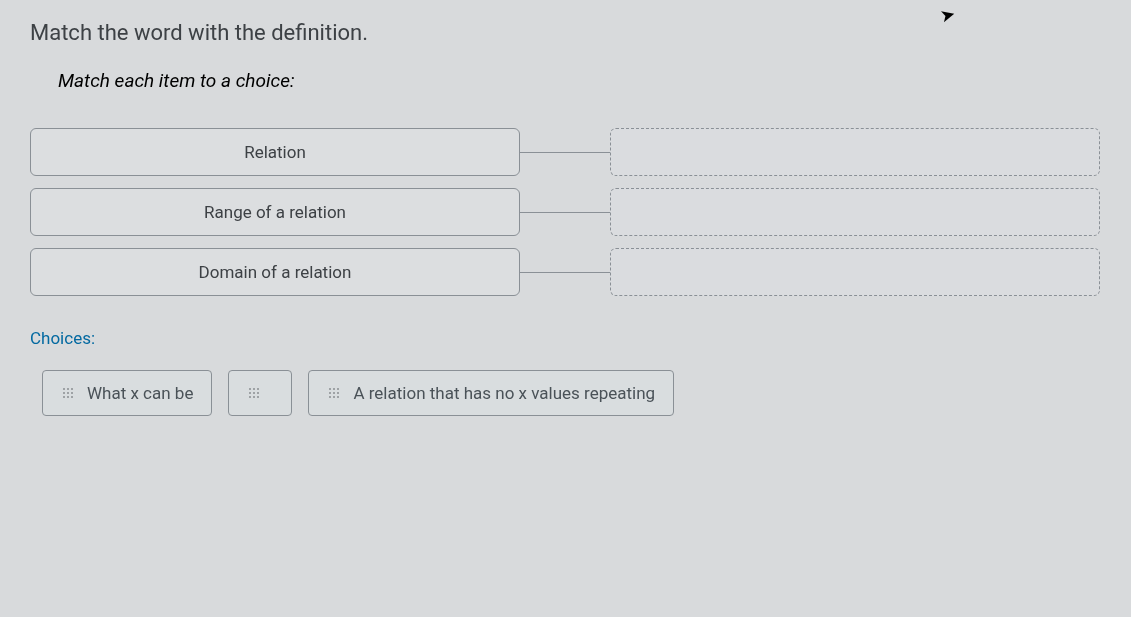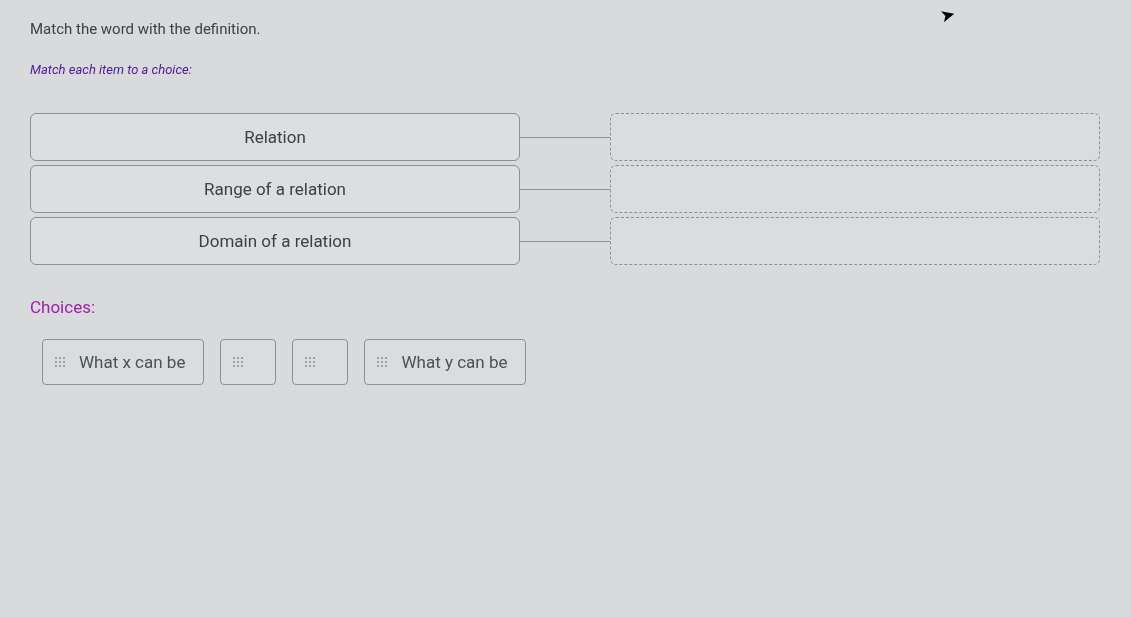--- a/index.html
+++ b/index.html
@@ -10,35 +10,37 @@
     body {
       font-family: -apple-system, BlinkMacSystemFont, "Segoe UI", Roboto, Arial, sans-serif;
       background: #d8dadc;
       width: 1131px;
       height: 617px;
       padding: 20px 30px;
       color: #4a4e52;
       position: relative;
     }
     .question-title {
-      font-size: 15px;
+      font-size: 22px;
       color: #3d4145;
       margin-bottom: 24px;
       font-weight: 400;
     }
     .instruction {
-      font-size: 13px;
+      font-size: 19px;
       font-style: italic;
-      color: #4c1d95;
+      color: #000000;
       margin-bottom: 34px;
       font-weight: 400;
+      margin-left: 28px;
     }
     .match-area {
       display: flex;
       flex-direction: column;
+      gap: 8px;
       margin-bottom: 30px;
     }
     .match-row {
       display: flex;
       align-items: center;
       height: 52px;
     }
     .term-box {
       width: 490px;
       height: 48px;
@@ -58,38 +60,38 @@
     }
     .drop-zone {
       width: 490px;
       height: 48px;
       border: 1px dashed #8a9096;
       border-radius: 6px;
       background: rgba(230, 232, 234, 0.2);
     }
     .choices-label {
       font-size: 17px;
-      color: #a21caf;
+      color: #0369a1;
       margin-bottom: 22px;
       font-weight: 400;
     }
     .choices-container {
       display: flex;
       flex-wrap: wrap;
       gap: 16px;
       padding-left: 12px;
     }
     .choice-chip {
       display: flex;
       align-items: center;
       height: 46px;
       border: 1px solid #8a9096;
       border-radius: 4px;
       background: rgba(220, 224, 228, 0.4);
-      padding: 0 18px 0 12px;
+      padding: 0 18px 0 20px;
       font-size: 17px;
       color: #4a5258;
       cursor: grab;
     }
     .drag-handle {
       display: inline-flex;
       flex-direction: column;
       gap: 2px;
       margin-right: 14px;
       opacity: 0.55;
@@ -198,34 +200,15 @@
           <span class="dot"></span>
           <span class="dot"></span>
           <span class="dot"></span>
         </span>
       <span class="dot-row">
           <span class="dot"></span>
           <span class="dot"></span>
           <span class="dot"></span>
         </span>
     </span>
-  </div>
-  <div class="choice-chip" style="flex-basis:100%; max-width:fit-content;">
-    <span class="drag-handle">
-      <span class="dot-row">
-          <span class="dot"></span>
-          <span class="dot"></span>
-          <span class="dot"></span>
-        </span>
-      <span class="dot-row">
-          <span class="dot"></span>
-          <span class="dot"></span>
-          <span class="dot"></span>
-        </span>
-      <span class="dot-row">
-          <span class="dot"></span>
-          <span class="dot"></span>
-          <span class="dot"></span>
-        </span>
-    </span>
-    <span>What y can be</span>
+    <span>A relation that has no x values repeating</span>
   </div>
 </div>
 
 </body></html>

